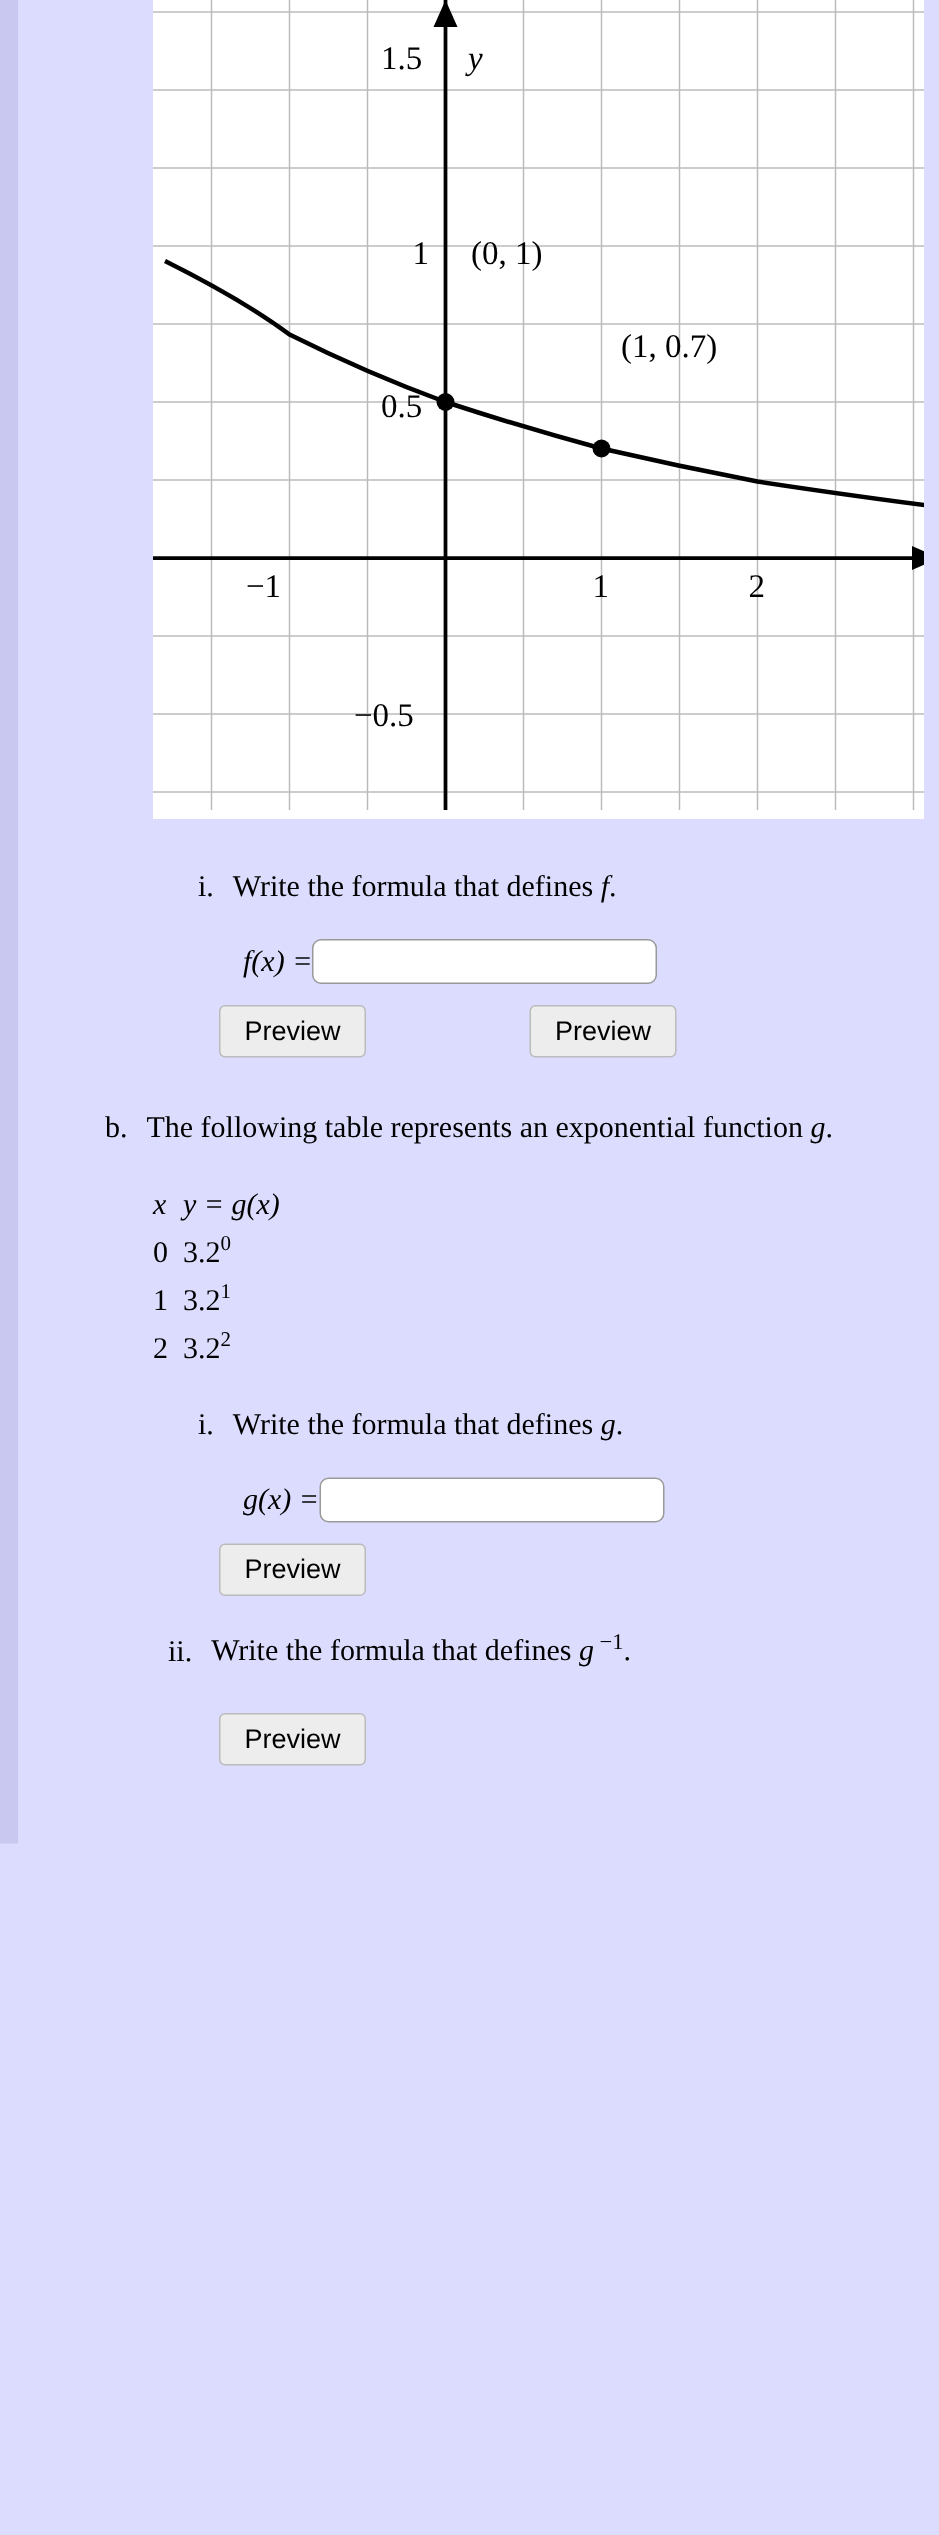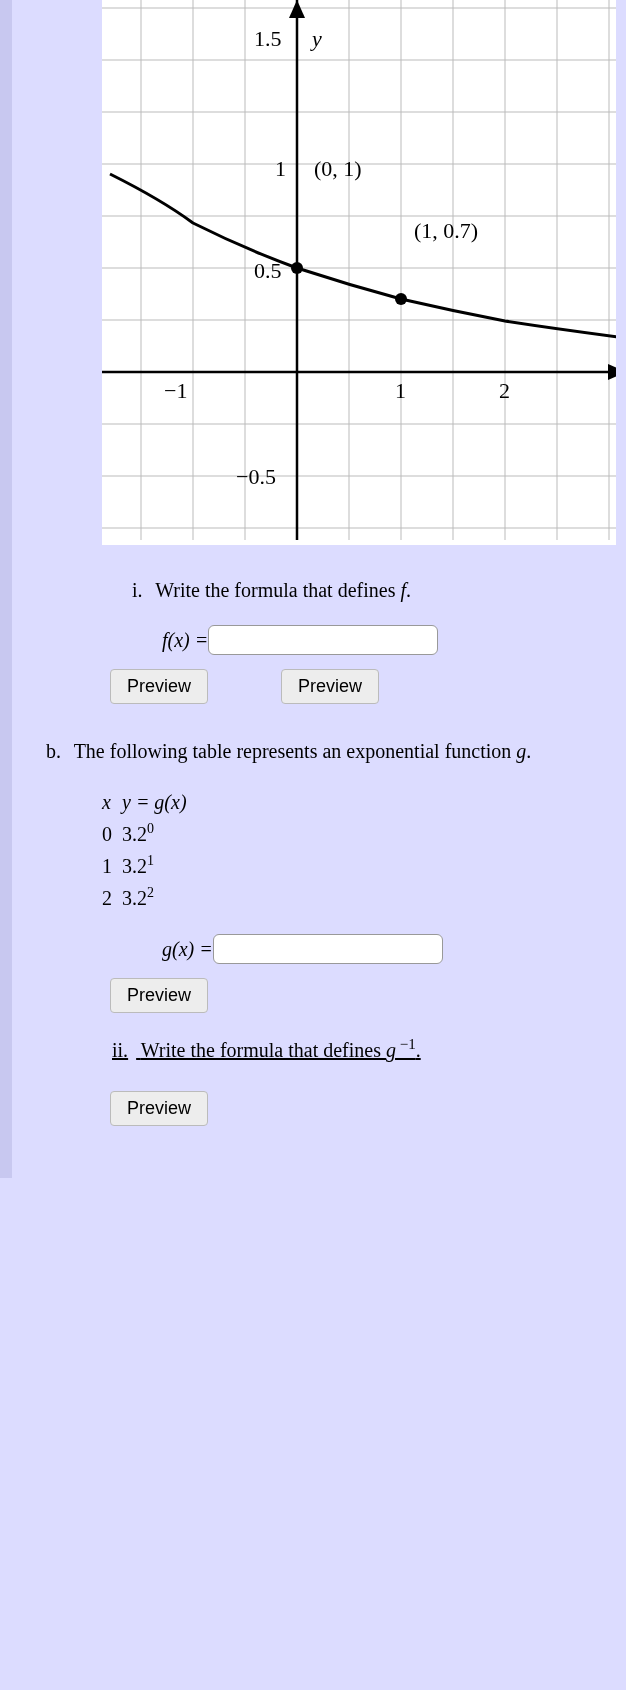--- a/index.html
+++ b/index.html
@@ -47,21 +47,21 @@
     font-size: 16px;
   }
   .preview-btn {
     display: inline-block;
     background: #ededed;
     border: 1px solid #bbb;
     border-radius: 4px;
     padding: 6px 16px;
     font-family: Arial, sans-serif;
     font-size: 18px;
-    margin: 6px 0 12px 68px;
+    margin: 6px 0 12px 104px;
     cursor: pointer;
   }
   .table-block {
     margin: 20px 0 20px 60px;
     font-size: 20px;
     line-height: 1.6;
   }
   sup { font-size: 0.7em; }
   .marker { font-style: normal; margin-right: 8px; }
   .row { display: flex; }
@@ -144,21 +144,21 @@
   <div class="answer-line">
     <span class="math-italic">f(x) = </span>
     <input class="input-box" type="text" style="">
   </div>
   <button class="preview-btn">Preview</button>
 
   
   <button class="preview-btn">Preview</button>
 
   
-  <div class="question" style="margin-left:4px;">
+  <div class="question" style="margin-left:28px;">
     <span class="marker">b.</span>
     <span>The following table represents an exponential function </span><span class="math-italic">g</span><span>.</span>
   </div>
 
   
   <div class="table-block">
     <div class="row">
       <span class="cell-x math-italic">x</span>
       <span class="math-italic">y = g(x)</span>
     </div>
@@ -170,26 +170,30 @@
       <span class="cell-x">1</span>
       <span><span>3.2</span><sup>1</sup></span>
     </div>
     <div class="row">
       <span class="cell-x">2</span>
       <span><span>3.2</span><sup>2</sup></span>
     </div>
   </div>
 
   
+  <div class="sub-question">
+    <span class="marker">i.</span>
+    <span>Write the formula that defines </span><span class="math-italic">g</span><span>.</span>
+  </div>
   <div class="answer-line">
     <span class="math-italic">g(x) = </span>
     <input class="input-box" type="text" style="">
   </div>
   <button class="preview-btn">Preview</button>
 
   
-  <div class="sub-question" style="margin-left:70px;text-decoration:underline;">
+  <div class="sub-question" style="margin-left:70px;">
     <span class="marker">ii.</span>
     <span>Write the formula that defines </span><span class="math-italic">g</span><span class="sup-neg"> −1</span><span>.</span>
   </div>
   <button class="preview-btn">Preview</button>
 
 </div>
 
 </body></html>

